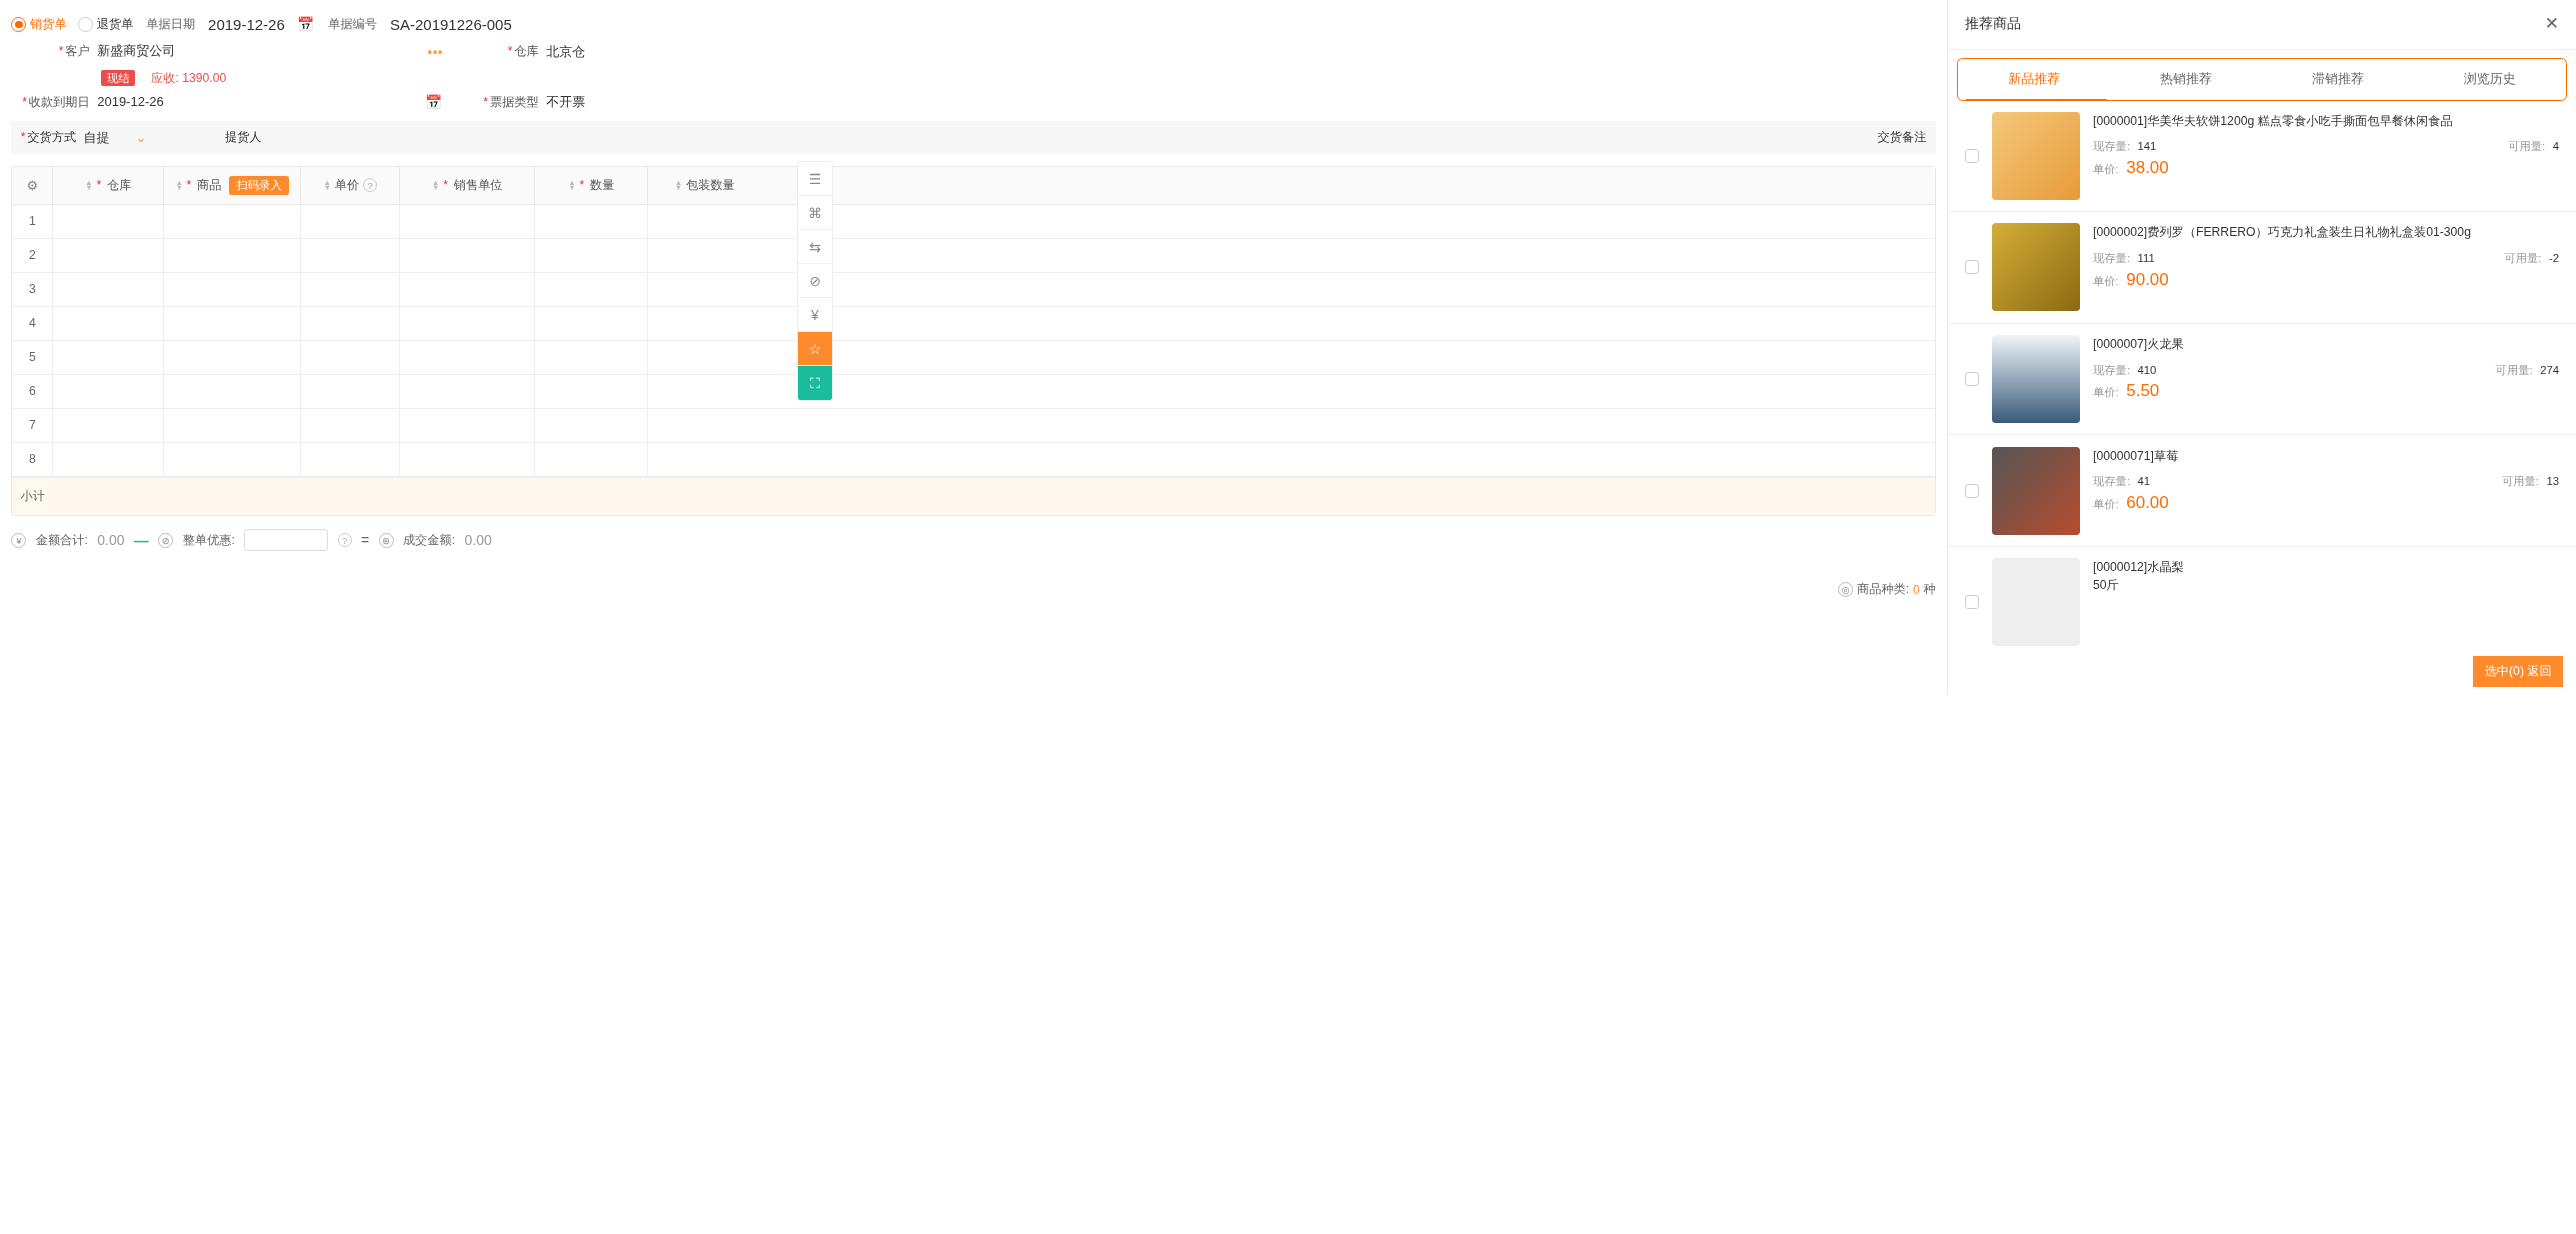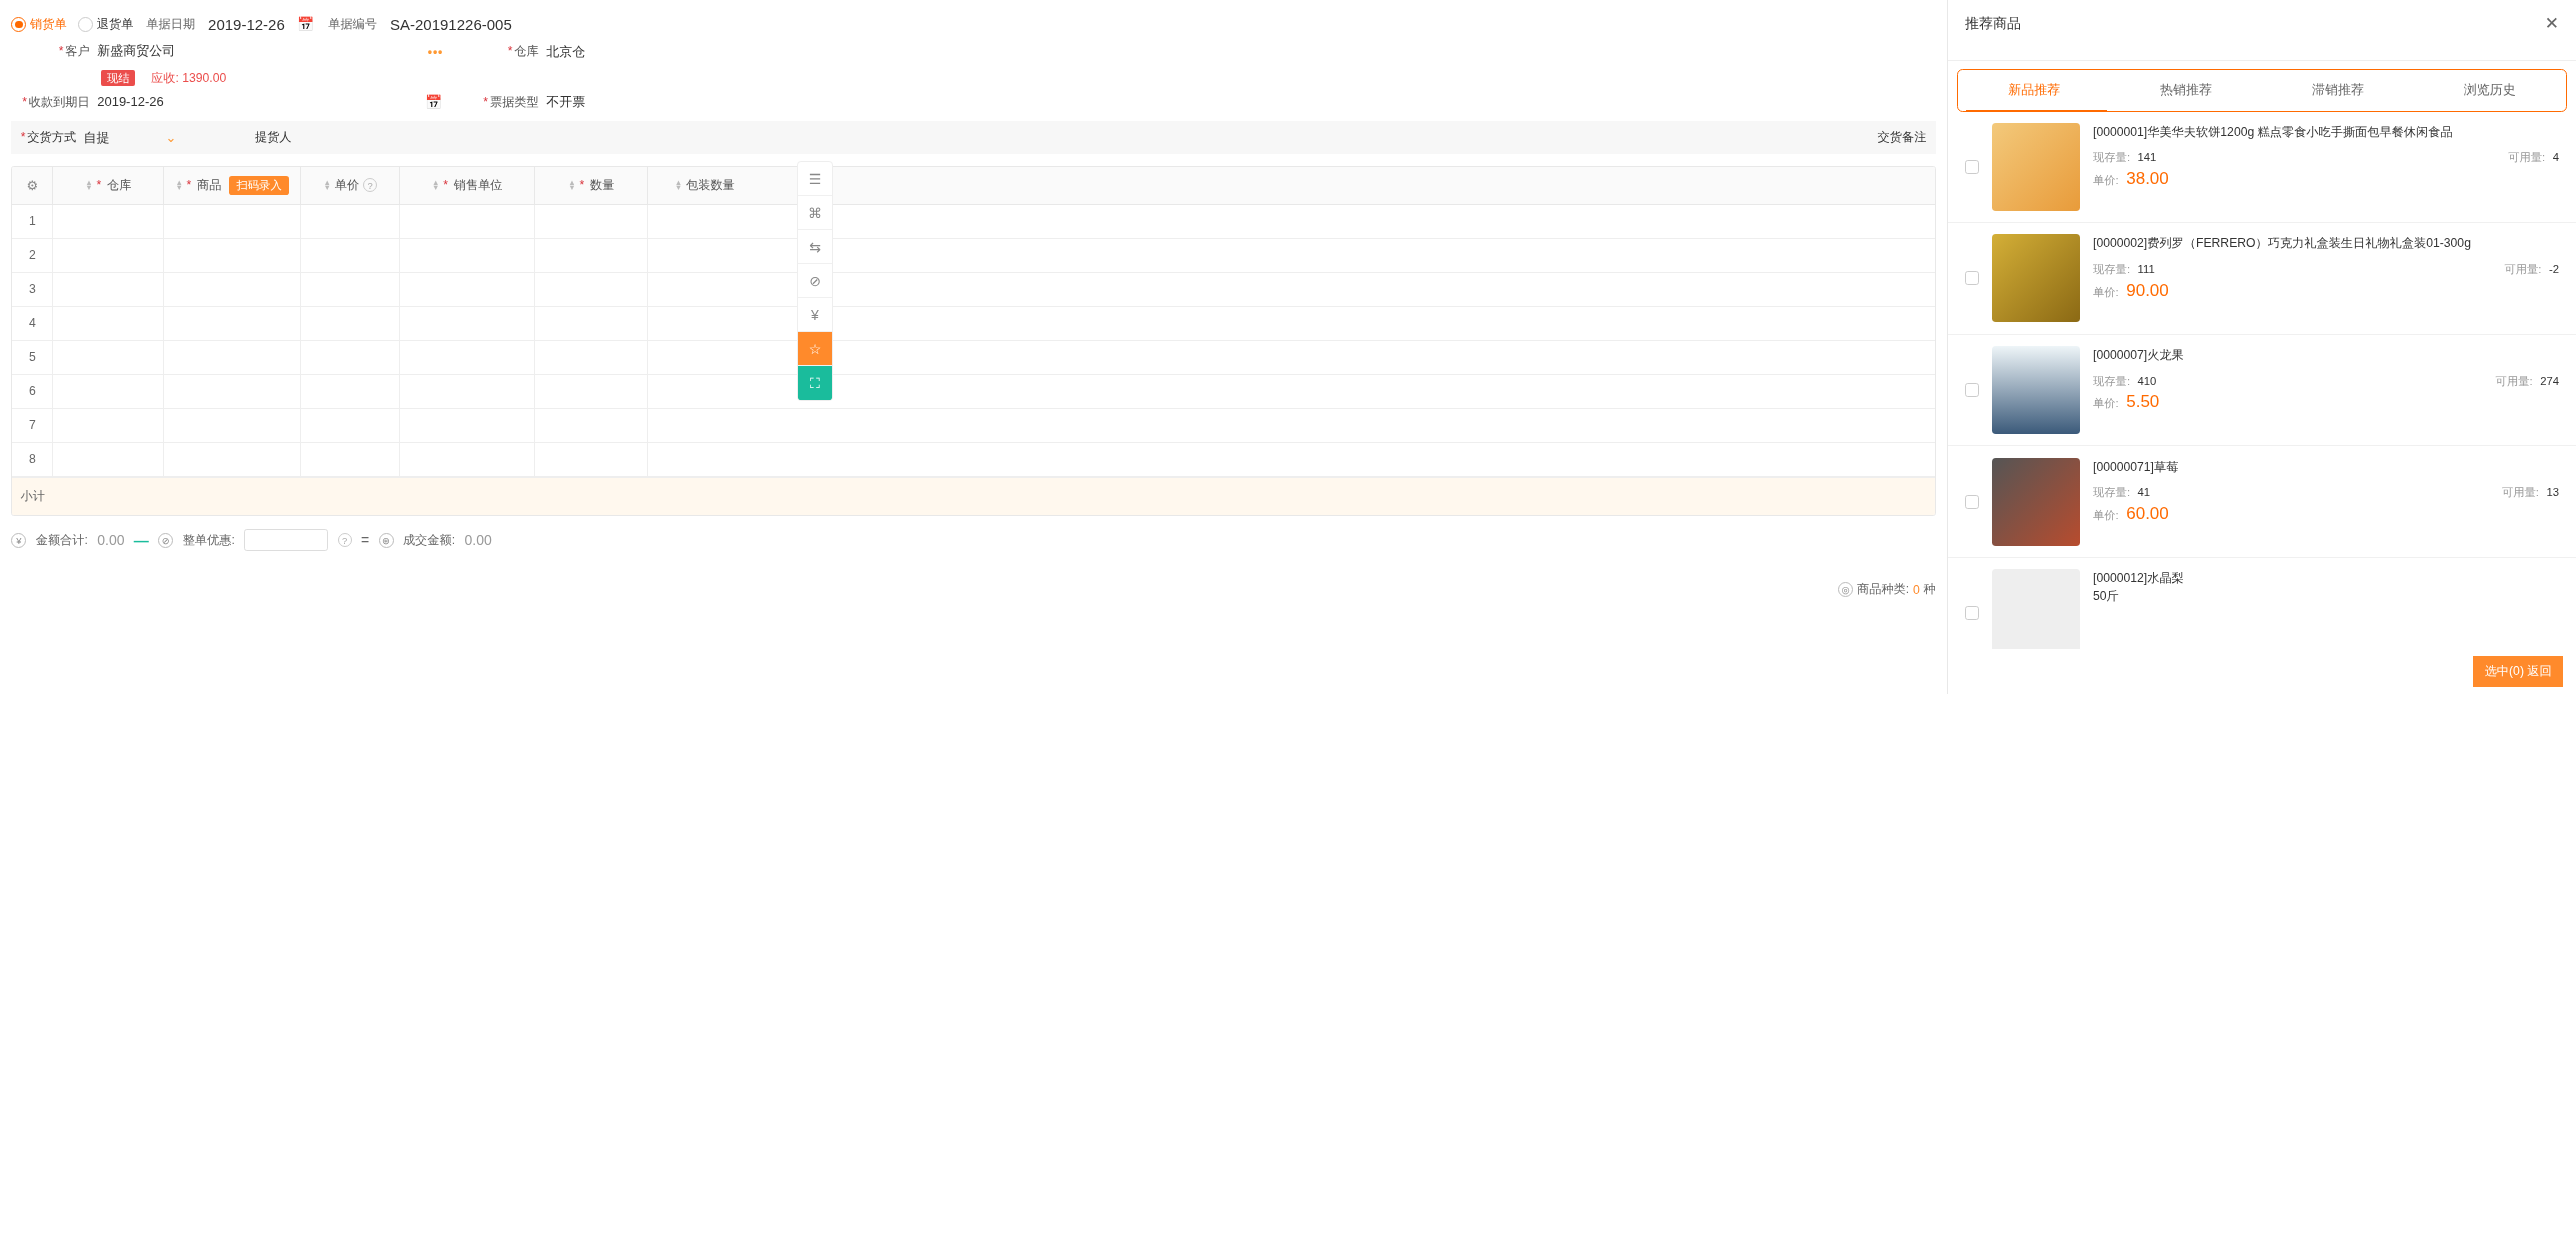--- a/index.html
+++ b/index.html
@@ -29,21 +29,21 @@
     .field-value { font-size: 13px; color:#333; padding: 2.8px 1.9px; min-width: 113px;}
     .field-input-box { border-bottom: 0.9px solid transparent; min-width: 206px;}
     .badge-row { display:flex; gap:16px; align-items:center; margin-left: 90px; margin-bottom:3.8px;text-align:center;}
     .badge { background:#eb4d4b; color:#fff; padding: 0.9px 5.6px; border-radius:1.9px; font-size:11.3px;}
     .receivable { color:#eb4d4b; font-size:12.2px;}
     .dots { color:#ff9933; letter-spacing:0.9px; font-weight:bold;}
     
     
     .delivery-bar { background:#f7f7f7; display:flex; align-items:center; padding: 7.5px 9.4px; gap: 22.5px; margin-top: 7.5px;}
     .delivery-field { display:flex; align-items:center; gap:7.5px;}
-    .delivery-select { display:flex; align-items:center; gap: 56px; color:#333; font-size:13px;}
+    .delivery-select { display:flex; align-items:center; gap: 26px; color:#333; font-size:13px;}
     .chev-down { color:#ff9933;}
     
     
     .table-wrap { margin-top: 11.3px; border: 0.9px solid #e8e8e8; border-radius:2.8px; overflow:hidden;}
     .thead { display:flex; background:#fafafa; border-bottom:0.9px solid #e8e8e8; height: 38px; align-items:center;}
     .th { display:flex; align-items:center; justify-content:center; gap:3.8px; border-right:0.9px solid #e8e8e8; height:100%; font-size:12.2px; color:#555; padding: 0 3.8px;}
     .th:last-child { border-right:none; }
     .col-idx { width: 41px; }
     .col-wh { width: 111px; }
     .col-prod { width: 137px; }
@@ -74,21 +74,21 @@
     .footer-line { margin-top: 30px; text-align:right; color:#666; display:flex; justify-content:flex-end; align-items:center; gap:3.8px;}
     .footer-line .cnt { color:#ff8a2b;}
     
     
     .icon-rail { position:absolute; left: 797px; top: 161px; display:flex; flex-direction:column; background:#fff; border:0.9px solid #eee; border-radius:3.8px; overflow:hidden;}
     .rail-btn { width:34px; height:34px; display:flex; align-items:center; justify-content:center; color:#888; border-bottom:0.9px solid #f0f0f0; font-size:14px; cursor:pointer;}
     .rail-btn.star { background:#ff8a2b; color:#fff;}
     .rail-btn.expand { background:#1abc9c; color:#fff; border-bottom:none;}
     
     
-    .rp-header { display:flex; align-items:center; justify-content:space-between; padding: 13px 17px 26px; border-bottom:0.9px solid #eee;}
+    .rp-header { display:flex; align-items:center; justify-content:space-between; padding: 13px 17px 15px; border-bottom:0.9px solid #eee;}
     .rp-title { font-size: 14px; font-weight:500;}
     .close-x { font-size:17px; color:#666; cursor:pointer;}
     
     .rp-tabs-wrap { padding: 7.5px 9.4px 0;}
     .rp-tabs { border: 1.9px solid #ff6a00; border-radius: 5.6px; display:flex; position:relative; height: 43px;}
     .rp-tab { flex:1; display:flex; align-items:center; justify-content:center; font-size:13px; color:#666; cursor:pointer;}
     .rp-tab.active { color:#ff6a00;}
     .rp-tab-underline { position:absolute; bottom:-0.9px; left: 7.5px; width: 141px; height: 1.9px; background:#ff6a00;}
     
     .rp-list { flex:1; overflow-y:auto;}

